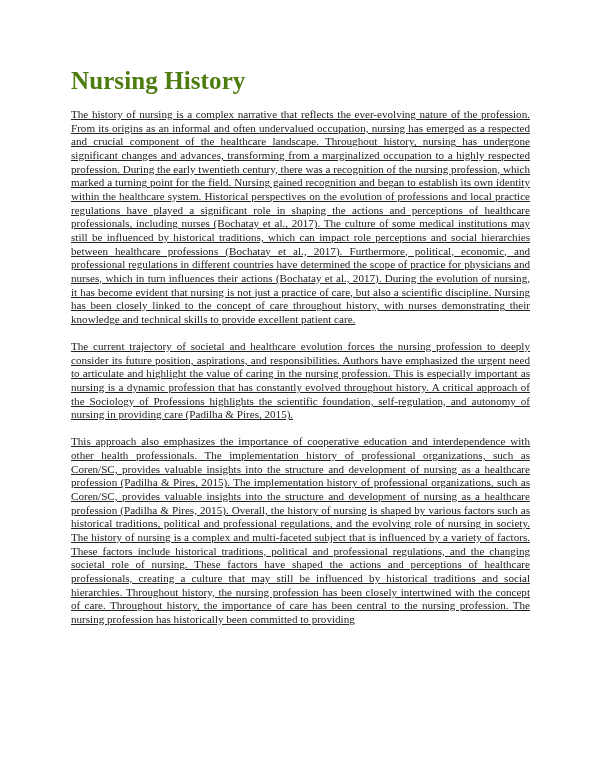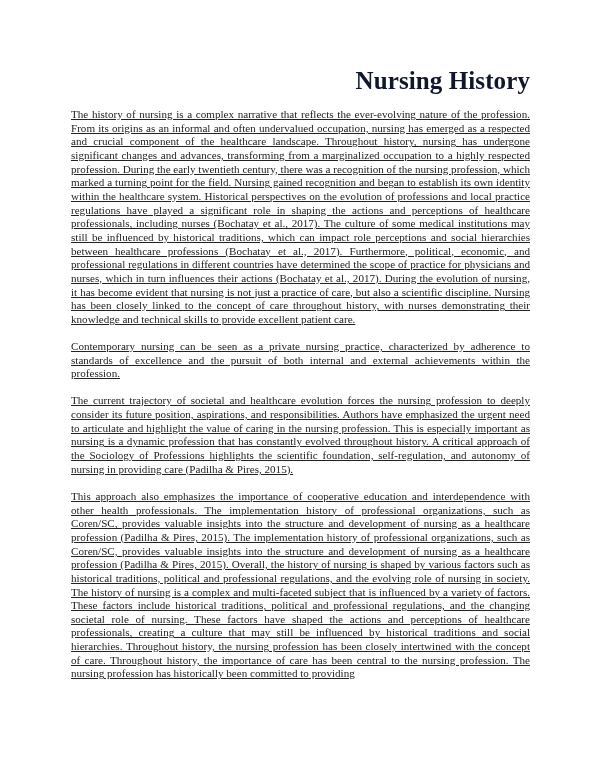--- a/index.html
+++ b/index.html
@@ -20,35 +20,33 @@
       width: 459px;
       color: #1a1a1a;
       font-family: "Liberation Serif", "DejaVu Serif", serif;
     }
     .title {
       font-family: "Liberation Serif", "DejaVu Serif", serif;
       font-weight: bold;
       font-size: 25px;
       line-height: 30px;
       margin: 0 0 12px 0;
-      color: #0f172a;
+      color: #4d7c0f;
       letter-spacing: 0.1px;
-      text-align: right;
     }
     .para {
       font-size: 11.1px;
       line-height: 13.65px;
       text-align: justify;
       margin: 0 0 13.5px 0;
       color: #222222;
       text-decoration: underline;
     }
   </style>
 </head>
 <body>
 
 <div class="page">
   <h1 class="title">Nursing History</h1>
   <p class="para">The history of nursing is a complex narrative that reflects the ever-evolving nature of the profession. From its origins as an informal and often undervalued occupation, nursing has emerged as a respected and crucial component of the healthcare landscape. Throughout history, nursing has undergone significant changes and advances, transforming from a marginalized occupation to a highly respected profession. During the early twentieth century, there was a recognition of the nursing profession, which marked a turning point for the field. Nursing gained recognition and began to establish its own identity within the healthcare system. Historical perspectives on the evolution of professions and local practice regulations have played a significant role in shaping the actions and perceptions of healthcare professionals, including nurses (Bochatay et al., 2017). The culture of some medical institutions may still be influenced by historical traditions, which can impact role perceptions and social hierarchies between healthcare professions (Bochatay et al., 2017). Furthermore, political, economic, and professional regulations in different countries have determined the scope of practice for physicians and nurses, which in turn influences their actions (Bochatay et al., 2017). During the evolution of nursing, it has become evident that nursing is not just a practice of care, but also a scientific discipline. Nursing has been closely linked to the concept of care throughout history, with nurses demonstrating their knowledge and technical skills to provide excellent patient care.</p>
-  <p class="para">Contemporary nursing can be seen as a private nursing practice, characterized by adherence to standards of excellence and the pursuit of both internal and external achievements within the profession.</p>
   <p class="para">The current trajectory of societal and healthcare evolution forces the nursing profession to deeply consider its future position, aspirations, and responsibilities. Authors have emphasized the urgent need to articulate and highlight the value of caring in the nursing profession. This is especially important as nursing is a dynamic profession that has constantly evolved throughout history. A critical approach of the Sociology of Professions highlights the scientific foundation, self-regulation, and autonomy of nursing in providing care (Padilha &amp; Pires, 2015).</p>
   <p class="para">This approach also emphasizes the importance of cooperative education and interdependence with other health professionals. The implementation history of professional organizations, such as Coren/SC, provides valuable insights into the structure and development of nursing as a healthcare profession (Padilha &amp; Pires, 2015). The implementation history of professional organizations, such as Coren/SC, provides valuable insights into the structure and development of nursing as a healthcare profession (Padilha &amp; Pires, 2015). Overall, the history of nursing is shaped by various factors such as historical traditions, political and professional regulations, and the evolving role of nursing in society. The history of nursing is a complex and multi-faceted subject that is influenced by a variety of factors. These factors include historical traditions, political and professional regulations, and the changing societal role of nursing. These factors have shaped the actions and perceptions of healthcare professionals, creating a culture that may still be influenced by historical traditions and social hierarchies. Throughout history, the nursing profession has been closely intertwined with the concept of care. Throughout history, the importance of care has been central to the nursing profession. The nursing profession has historically been committed to providing</p>
 </div>
 
 </body></html>

